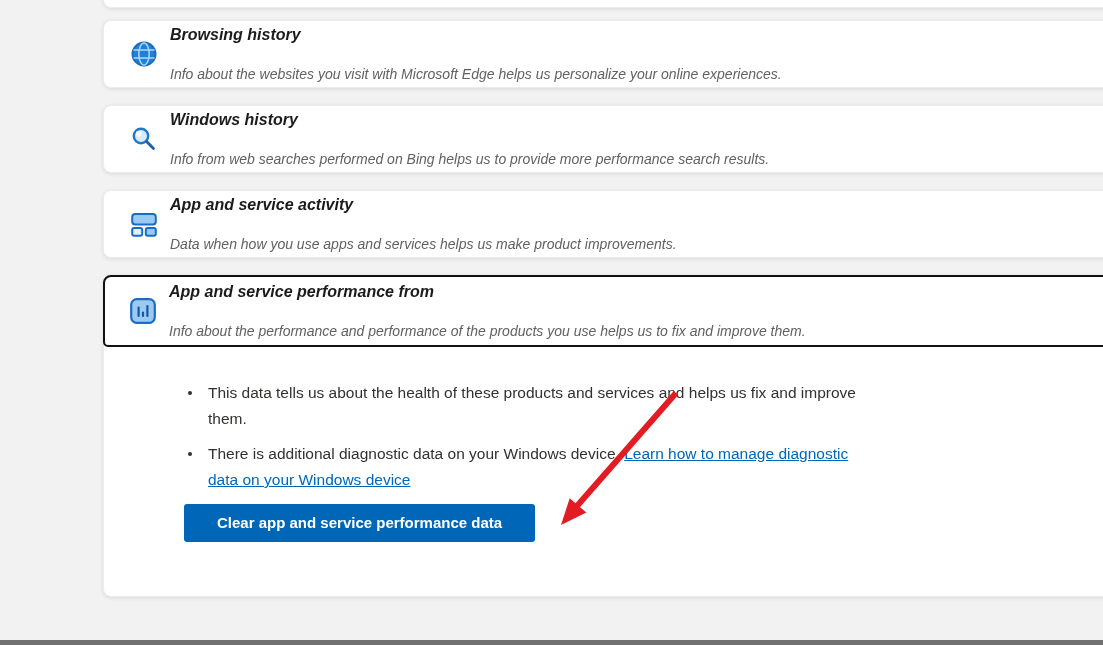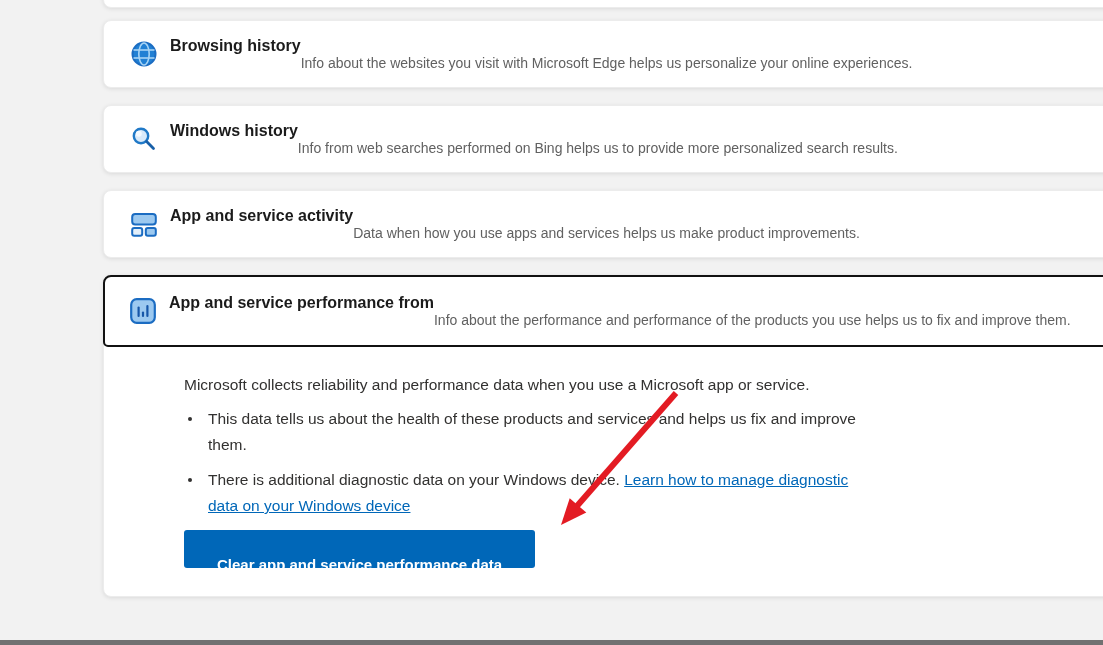--- a/index.html
+++ b/index.html
@@ -23,41 +23,41 @@
     padding-left:27px;gap:13px;box-sizing:border-box;
   }
   .card.expanded{top:275px;height:322px;}
   .card-header.focused{
     height:72px;border:2px solid #111;border-radius:8px 8px 5px 5px;
     padding-left:25px;margin:-1px;
     background:#fff;position:relative;z-index:2;
   }
   .icon{width:26px;height:26px;flex:0 0 26px;display:block;}
   .icon svg{display:block;}
-  .card-text{display:flex;flex-direction:row;}
+  .card-text{display:flex;flex-direction:column;font-style:italic;}
   .card-title{font-size:16px;line-height:22px;font-weight:700;color:#1b1b1b;}
   .card-desc{font-size:14px;line-height:20px;color:#616161;margin-top:18px;}
   .card-body{padding:26px 40px 0 80px;box-sizing:border-box;}
   .intro{font-size:15.5px;line-height:26px;color:#323130;margin:0;white-space:pre-line;}
   .bullets{margin-top:8px;}
   .bullet{display:flex;margin-top:0;}
   .bullet + .bullet{margin-top:9px;}
   .bullet .dot{
     width:4px;height:4px;border-radius:50%;background:#323130;
     margin:11px 16px 0 4px;flex:0 0 4px;
   }
   .bullet .bullet-text{
     font-size:15.5px;line-height:26px;color:#323130;
     white-space:pre-line;max-width:780px;
   }
   a.inline-link{color:#0067b8;text-decoration:underline;cursor:pointer;}
   .primary-button{
     margin:11px 0 0 0;display:inline-block;border:none;cursor:pointer;
     background:#0067b8;color:#fff;font-family:inherit;
-    font-size:15px;font-weight:700;height:38px;padding:16px 33px;
+    font-size:15px;font-weight:700;height:38px;padding:0 33px;
     border-radius:3px;line-height:38px;
   }
   .arrow-overlay{position:absolute;left:0;top:0;pointer-events:none;z-index:5;}
   .footer-bar{position:absolute;left:0;top:640px;width:1103px;height:5px;background:#717171;}
 </style>
 </head>
 <body>
 
 <div class="page">
 
@@ -84,21 +84,21 @@
     <div class="card-header">
       <span class="icon">
         <svg width="26" height="26" viewBox="0 0 26 26">
           <circle cx="10" cy="10" r="7.2" fill="#d9eafa" stroke="#2079c7" stroke-width="2.4"></circle>
           <circle cx="7.8" cy="7.8" r="3" fill="#f3f9ff" stroke="none"></circle>
           <line x1="15.6" y1="15.6" x2="22.5" y2="22.5" stroke="#185fa8" stroke-width="2.8" stroke-linecap="round"></line>
         </svg>
       </span>
       <div class="card-text">
         <div class="card-title">Windows history</div>
-        <div class="card-desc">Info from web searches performed on Bing helps us to provide more personalized search results.</div>
+        <div class="card-desc">Info from web searches performed on Bing helps us to provide more performance search results.</div>
       </div>
     </div>
   </div>
 
   <div class="card collapsible" style="top:190px">
     <div class="card-header">
       <span class="icon">
         <svg width="26" height="26" viewBox="0 0 26 26">
           <rect x="1.2" y="3" width="23.6" height="10.5" rx="3" fill="#9cc9f0" stroke="#1b6cc2" stroke-width="2"></rect>
           <rect x="1.2" y="17" width="10" height="7.8" rx="2" fill="#e3effa" stroke="#1b6cc2" stroke-width="2"></rect>
@@ -121,21 +121,20 @@
           <line x1="13" y1="14.5" x2="13" y2="18" stroke="#1656a8" stroke-width="2.2" stroke-linecap="round"></line>
           <line x1="17.4" y1="8" x2="17.4" y2="18" stroke="#1656a8" stroke-width="2.2" stroke-linecap="round"></line>
         </svg>
       </span>
       <div class="card-text">
         <div class="card-title">App and service performance from</div>
         <div class="card-desc">Info about the performance and performance of the products you use helps us to fix and improve them.</div>
       </div>
     </div>
     <div class="card-body">
-      <p class="intro">Microsoft collects reliability and performance data when you use a Microsoft app or service.</p>
       <div class="bullets">
         <div class="bullet">
           <span class="dot"></span>
           <span class="bullet-text">This data tells us about the health of these products and services and helps us fix and improve
 them.</span>
         </div>
         <div class="bullet">
           <span class="dot"></span>
           <span class="bullet-text"><span>There is additional diagnostic data on your Windows device. </span><a class="inline-link">Learn how to manage diagnostic
 data on your Windows device</a></span>

